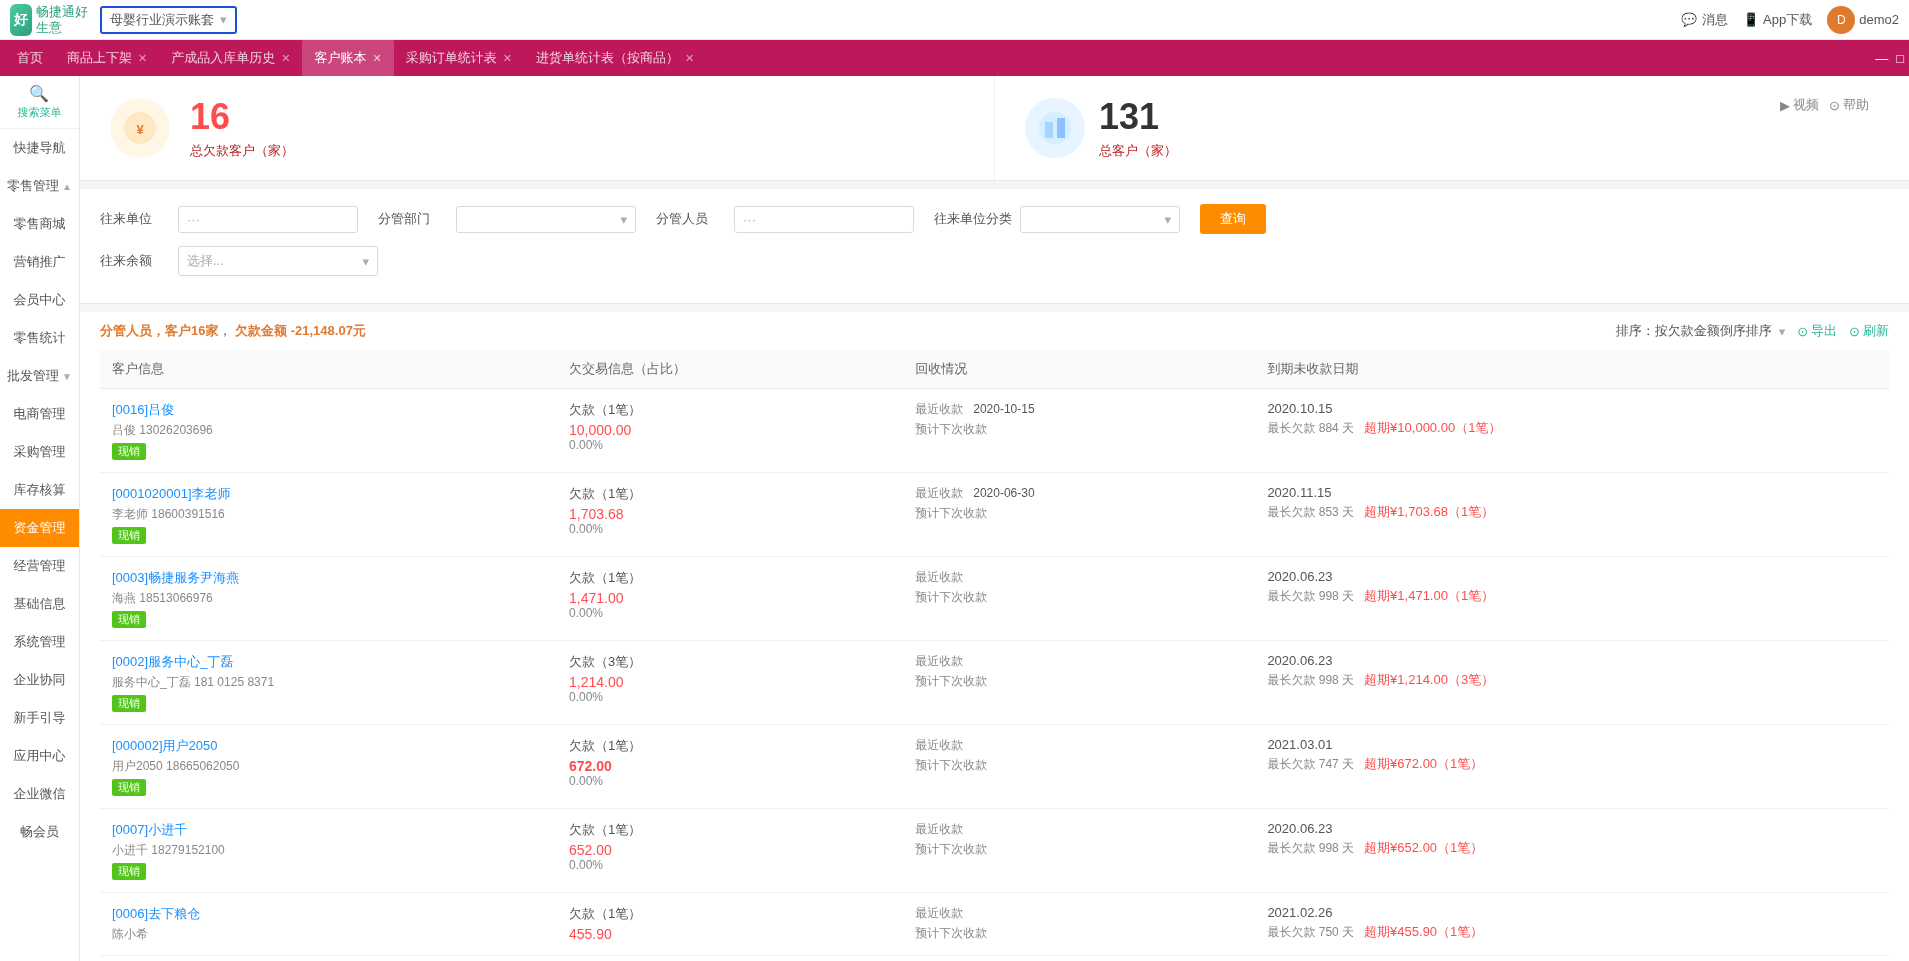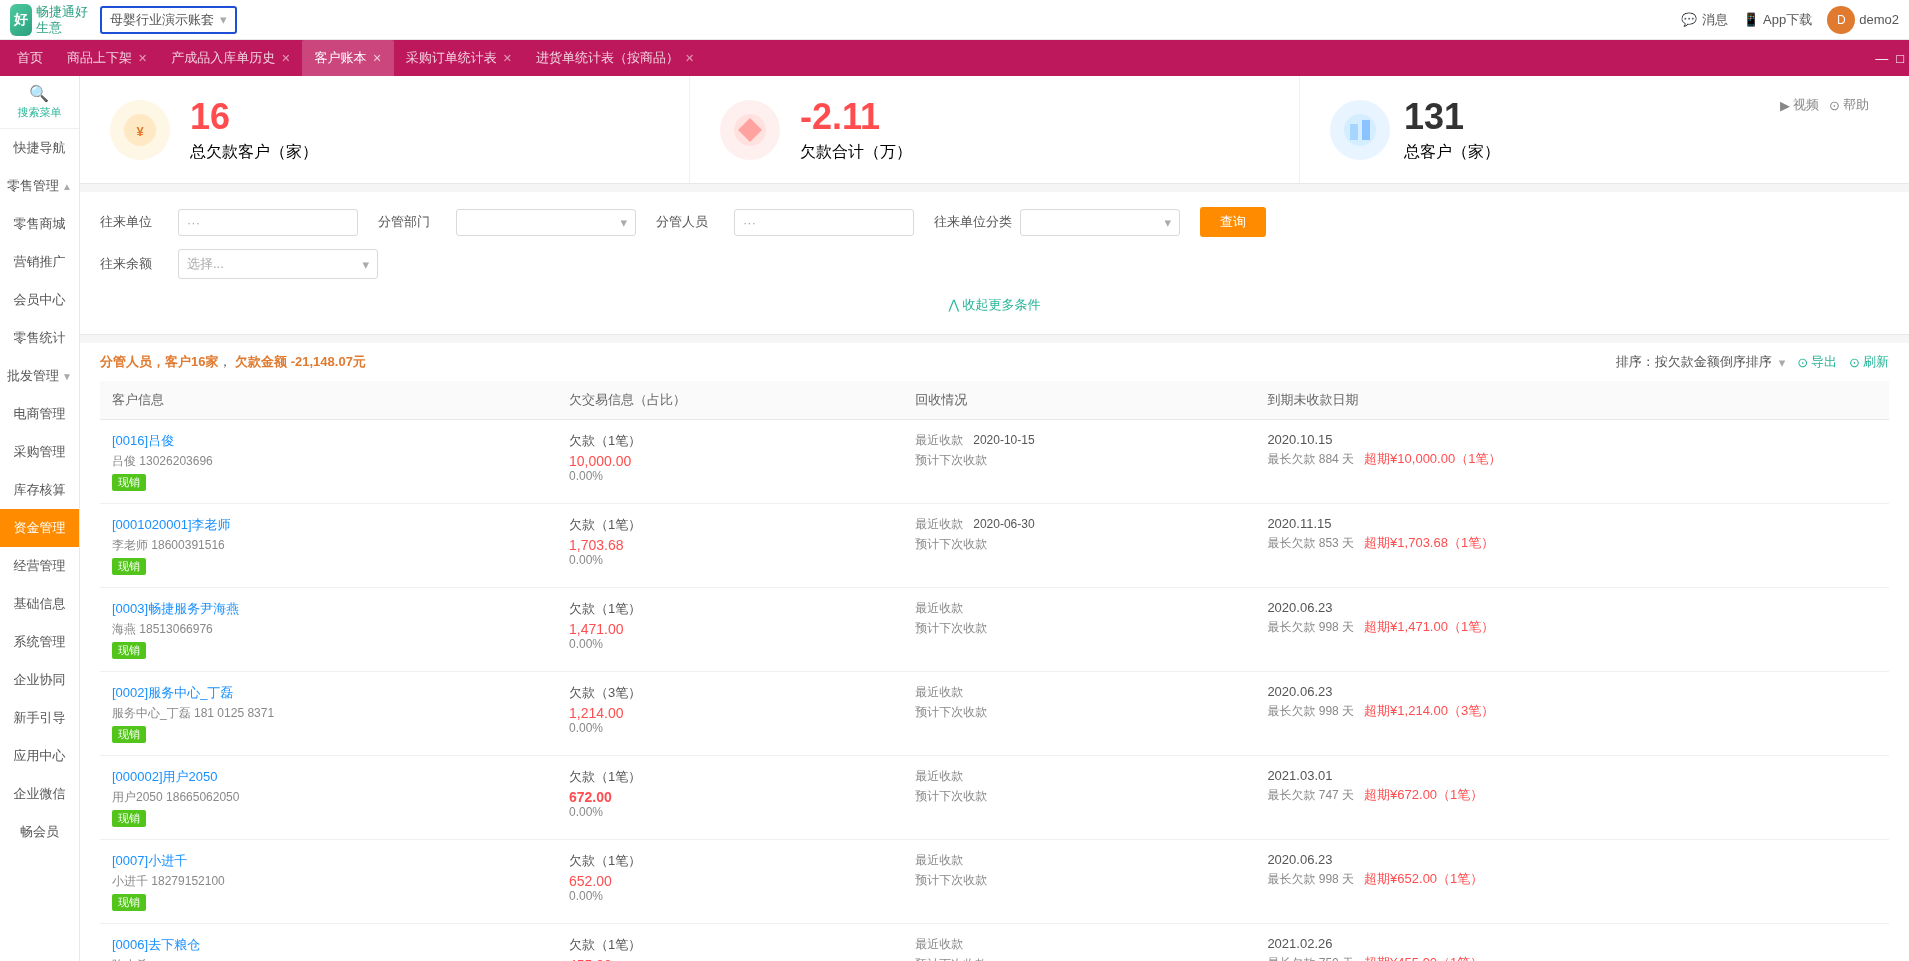--- a/index.html
+++ b/index.html
@@ -40,21 +40,21 @@
     .summary-card { flex: 1; padding: 20px 30px; display: flex; align-items: center; gap: 20px; border-right: 1px solid #f0f0f0; }
     .summary-card:last-child { border-right: none; }
     .card-icon { width: 60px; height: 60px; border-radius: 50%; display: flex; align-items: center; justify-content: center; }
     .card-icon.yellow { background: #fff7e6; }
     .card-icon.pink { background: #fff0f0; }
     .card-icon.blue { background: #e8f4ff; }
     .card-icon svg { width: 36px; height: 36px; }
     .card-content { }
     .card-number { font-size: 36px; font-weight: bold; color: #ff4d4f; }
     .card-number.dark { color: #333; font-weight: bold; }
-    .card-label { font-size: 16px; color: #000000; margin-top: 4px; }
+    .card-label { font-size: 13px; color: #b91c1c; margin-top: 4px; }
     .card-top-right { margin-left: auto; font-size: 12px; color: #888; display: flex; gap: 10px; }
     
     
     .filter-area { background: #fff; padding: 15px 20px; border-bottom: 1px solid #e8e8e8; margin-top: 8px; }
     .filter-row { display: flex; align-items: center; gap: 20px; margin-bottom: 12px; flex-wrap: wrap; }
     .filter-item { display: flex; align-items: center; gap: 8px; }
     .filter-label { font-size: 13px; color: #555; white-space: nowrap; min-width: 70px; }
     .filter-input { border: 1px solid #d9d9d9; border-radius: 3px; padding: 5px 8px; font-size: 13px; color: #333; min-width: 200px; display: flex; align-items: center; justify-content: space-between; cursor: pointer; }
     .filter-select { border: 1px solid #d9d9d9; border-radius: 3px; padding: 5px 8px; font-size: 13px; color: #333; min-width: 200px; display: flex; align-items: center; justify-content: space-between; cursor: pointer; }
     .search-btn { background: #ff8c00; color: white; border: none; border-radius: 3px; padding: 6px 20px; font-size: 13px; cursor: pointer; }
@@ -228,32 +228,20 @@
             <circle cx="18" cy="18" r="16" fill="#ffd591" opacity="0.4"></circle>
             <text x="18" y="24" text-anchor="middle" font-size="18" fill="#e07a2f" font-weight="bold">¥</text>
           </svg>
         </div>
         <div class="card-content">
           <div class="card-number">16</div>
           <div class="card-label">总欠款客户（家）</div>
         </div>
       </div>
 
-      <div class="summary-card">
-        <div class="card-icon pink">
-          <svg viewBox="0 0 36 36" fill="none">
-            <circle cx="18" cy="18" r="16" fill="#ffccc7" opacity="0.4"></circle>
-            <polygon points="18,6 30,18 18,30 6,18" fill="#ff7875" opacity="0.6"></polygon>
-          </svg>
-        </div>
-        <div class="card-content">
-          <div class="card-number">-2.11</div>
-          <div class="card-label">欠款合计（万）</div>
-        </div>
-      </div>
 
       <div class="summary-card">
         <div style="position:relative; margin-left: auto; display:flex; align-items:center; gap:14px; width:100%;">
           <div class="card-icon blue" style="flex-shrink:0;">
             <svg viewBox="0 0 36 36" fill="none">
               <circle cx="18" cy="18" r="16" fill="#bae7ff" opacity="0.4"></circle>
               <rect x="8" y="12" width="8" height="16" fill="#91caff" opacity="0.7"></rect>
               <rect x="20" y="8" width="8" height="20" fill="#69b1ff" opacity="0.7"></rect>
             </svg>
           </div>
@@ -312,24 +300,20 @@
       </div>
       <div class="filter-row">
 
         <div class="filter-item">
           <span class="filter-label">往来余额</span>
           <div class="filter-select small">
             <span style="color:#aaa;">选择...</span>
             <span style="color:#aaa;">▾</span>
           </div>
         </div>
-      </div>
-      <div class="collapse-btn">
-        <span>⋀</span>
-        <span>收起更多条件</span>
       </div>
     </div>
 
     <div class="results-area">
       <div class="results-info">
         <div class="results-text">
           <span>分管人员，客户16家</span>，
           <span style="color:#e07a2f;">欠款金额 -21,148.07元</span>
         </div>
         <div class="results-actions">

